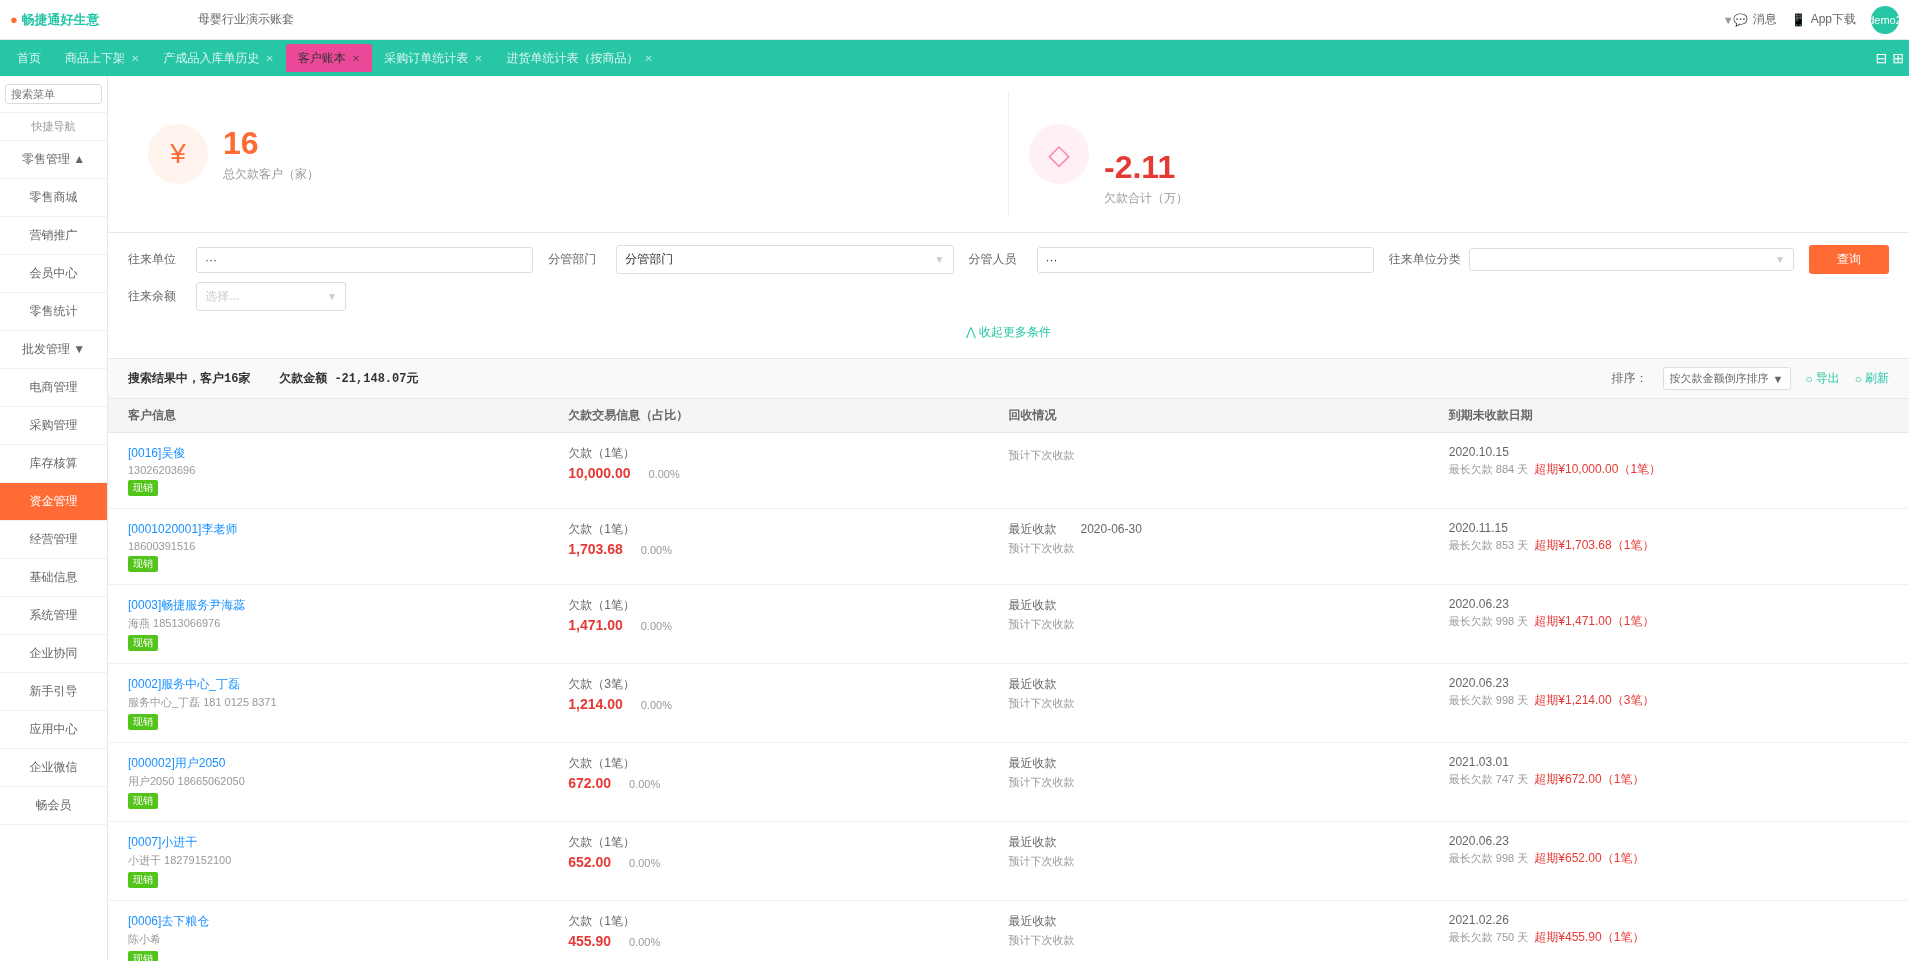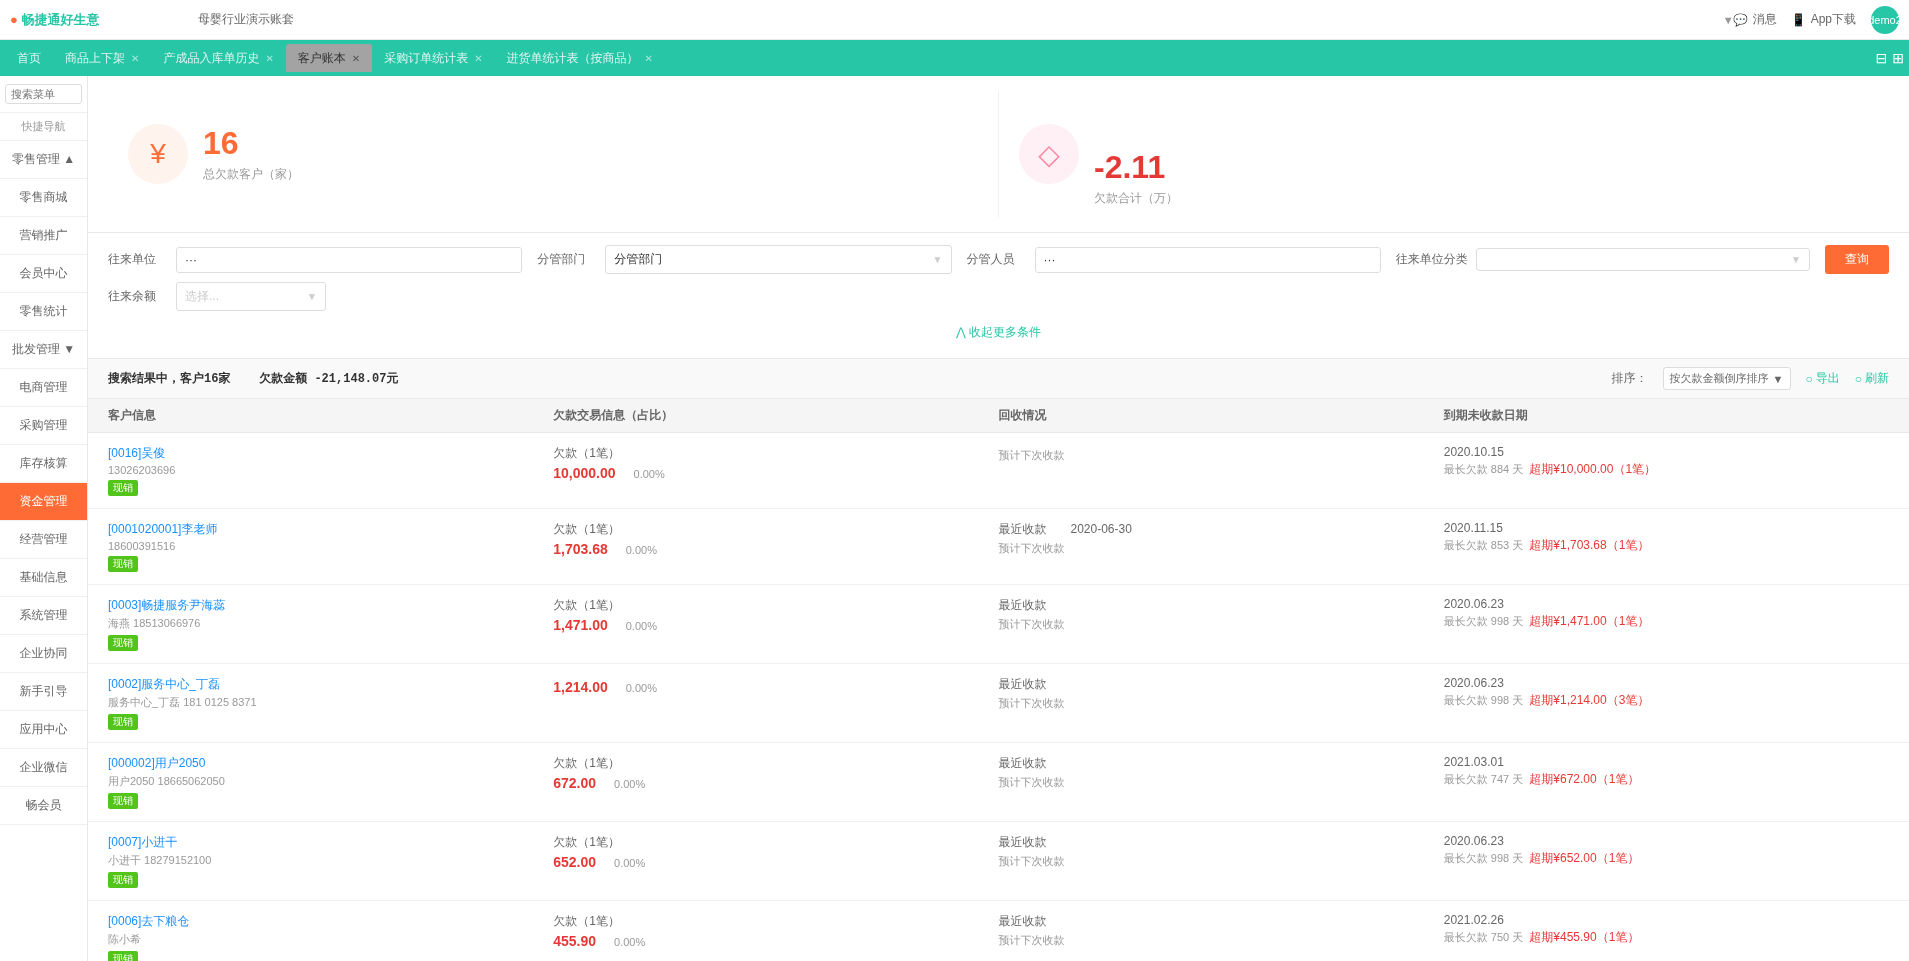--- a/index.html
+++ b/index.html
@@ -9,28 +9,28 @@
     .top-bar { display: flex; align-items: center; background: #fff; height: 40px; border-bottom: 1px solid #e8e8e8; padding: 0 10px; }
     .logo-area { display: flex; align-items: center; width: 180px; }
     .company-select { flex: 1; font-size: 12px; color: #666; padding: 0 8px; cursor: pointer; }
     .top-right { display: flex; align-items: center; gap: 15px; margin-left: auto; }
     .top-btn { display: flex; align-items: center; gap: 4px; font-size: 12px; color: #666; cursor: pointer; }
     .avatar { width: 28px; height: 28px; background: #26c6a6; border-radius: 50%; display: flex; align-items: center; justify-content: center; color: #fff; font-size: 11px; }
 
     
     .tab-bar { display: flex; align-items: center; background: #26c6a6; height: 36px; padding: 0 5px; }
     .tab { display: flex; align-items: center; padding: 0 12px; height: 28px; font-size: 12px; color: rgba(255,255,255,0.85); cursor: pointer; white-space: nowrap; border-radius: 3px; }
-    .tab.active { background: #a3a3a3; color: #333; border-radius: 3px 3px 0 0; }
+    .tab.active { background: #ec4899; color: #333; border-radius: 3px 3px 0 0; }
     .tab .close-btn { margin-left: 6px; font-size: 10px; opacity: 0.7; }
     .tab-spacer { flex: 1; }
     .tab-actions { display: flex; align-items: center; gap: 5px; color: #fff; font-size: 16px; cursor: pointer; }
 
     
     .layout { display: flex; height: calc(100vh - 76px); }
-    .sidebar { width: 88px; background: #fff; border-right: 1px solid #e8e8e8; overflow-y: auto; flex-shrink: 0; }
+    .sidebar { width: 108px; background: #fff; border-right: 1px solid #e8e8e8; overflow-y: auto; flex-shrink: 0; }
     .sidebar-item { padding: 10px 5px; text-align: center; cursor: pointer; font-size: 12px; color: #666; border-bottom: 1px solid #f0f0f0; }
     .sidebar-item.active { background: #ff6b35; color: #fff; }
     .sidebar-search { padding: 8px 5px; border-bottom: 1px solid #f0f0f0; }
     .sidebar-search input { width: 100%; border: 1px solid #ddd; border-radius: 3px; padding: 3px 5px; font-size: 11px; }
     .sidebar-nav { padding: 6px 5px; font-size: 11px; color: #999; text-align: center; border-bottom: 1px solid #f0f0f0; cursor: pointer; }
 
     
     .main-content { flex: 1; overflow-y: auto; background: #f5f5f5; }
 
     
@@ -49,21 +49,21 @@
     .card-actions { margin-left: auto; display: flex; gap: 10px; font-size: 12px; color: #999; align-items: flex-start; cursor: pointer; }
 
     
     .filter-area { background: #fff; padding: 12px 20px; border-bottom: 1px solid #e8e8e8; }
     .filter-row { display: flex; align-items: center; gap: 15px; margin-bottom: 8px; }
     .filter-item { display: flex; align-items: center; gap: 8px; flex: 1; }
     .filter-label { font-size: 12px; color: #666; white-space: nowrap; min-width: 60px; }
     .filter-input { flex: 1; border: 1px solid #ddd; border-radius: 3px; padding: 5px 8px; font-size: 12px; display: flex; align-items: center; justify-content: space-between; cursor: pointer; background: #fff; }
     .filter-select { flex: 1; border: 1px solid #ddd; border-radius: 3px; padding: 5px 8px; font-size: 12px; display: flex; align-items: center; justify-content: space-between; cursor: pointer; background: #fff; }
     .select-arrow { color: #ccc; font-size: 10px; }
-    .btn-query { background: #ff6b35; color: #fff; border: none; border-radius: 3px; padding: 6px 20px; font-size: 12px; cursor: pointer; white-space: nowrap; }
+    .btn-query { background: #ff6b35; color: #fff; border: none; border-radius: 3px; padding: 6px 28px; font-size: 12px; cursor: pointer; white-space: nowrap; }
     .collapse-btn { text-align: center; padding: 5px; color: #26c6a6; cursor: pointer; font-size: 12px; }
 
     
     .result-bar { display: flex; align-items: center; justify-content: space-between; padding: 8px 20px; background: #f9f9f9; border-bottom: 1px solid #e8e8e8; font-size: 12px; }
     .result-info { color: #666; font-family: Liberation Mono, monospace; }
     .result-info span { color: #333; font-weight: bold; }
     .result-actions { display: flex; align-items: center; gap: 15px; color: #666; }
     .sort-select { border: 1px solid #ddd; border-radius: 3px; padding: 3px 6px; font-size: 11px; background: #fff; cursor: pointer; display: flex; align-items: center; gap: 4px; }
     .action-btn { display: flex; align-items: center; gap: 3px; color: #26c6a6; cursor: pointer; font-size: 12px; }
 
@@ -380,20 +380,21 @@
       </div>
     </div>
   </div>
           <div class="table-row">
     <div>
       <div class="customer-name">[0002]服务中心_丁磊</div>
       <div class="customer-sub">服务中心_丁磊  181 0125 8371</div>
       <span class="tag green">现销</span>
     </div>
     <div>
+      <div class="debt-count">欠款（3笔）</div>
       <div class="debt-info">
         <span class="debt-amount">1,214.00</span>
         <span class="debt-ratio">0.00%</span>
       </div>
     </div>
     <div>
       <div class="recovery-date">最近收款　　</div>
       <div class="recovery-next">预计下次收款</div>
     </div>
     <div>

